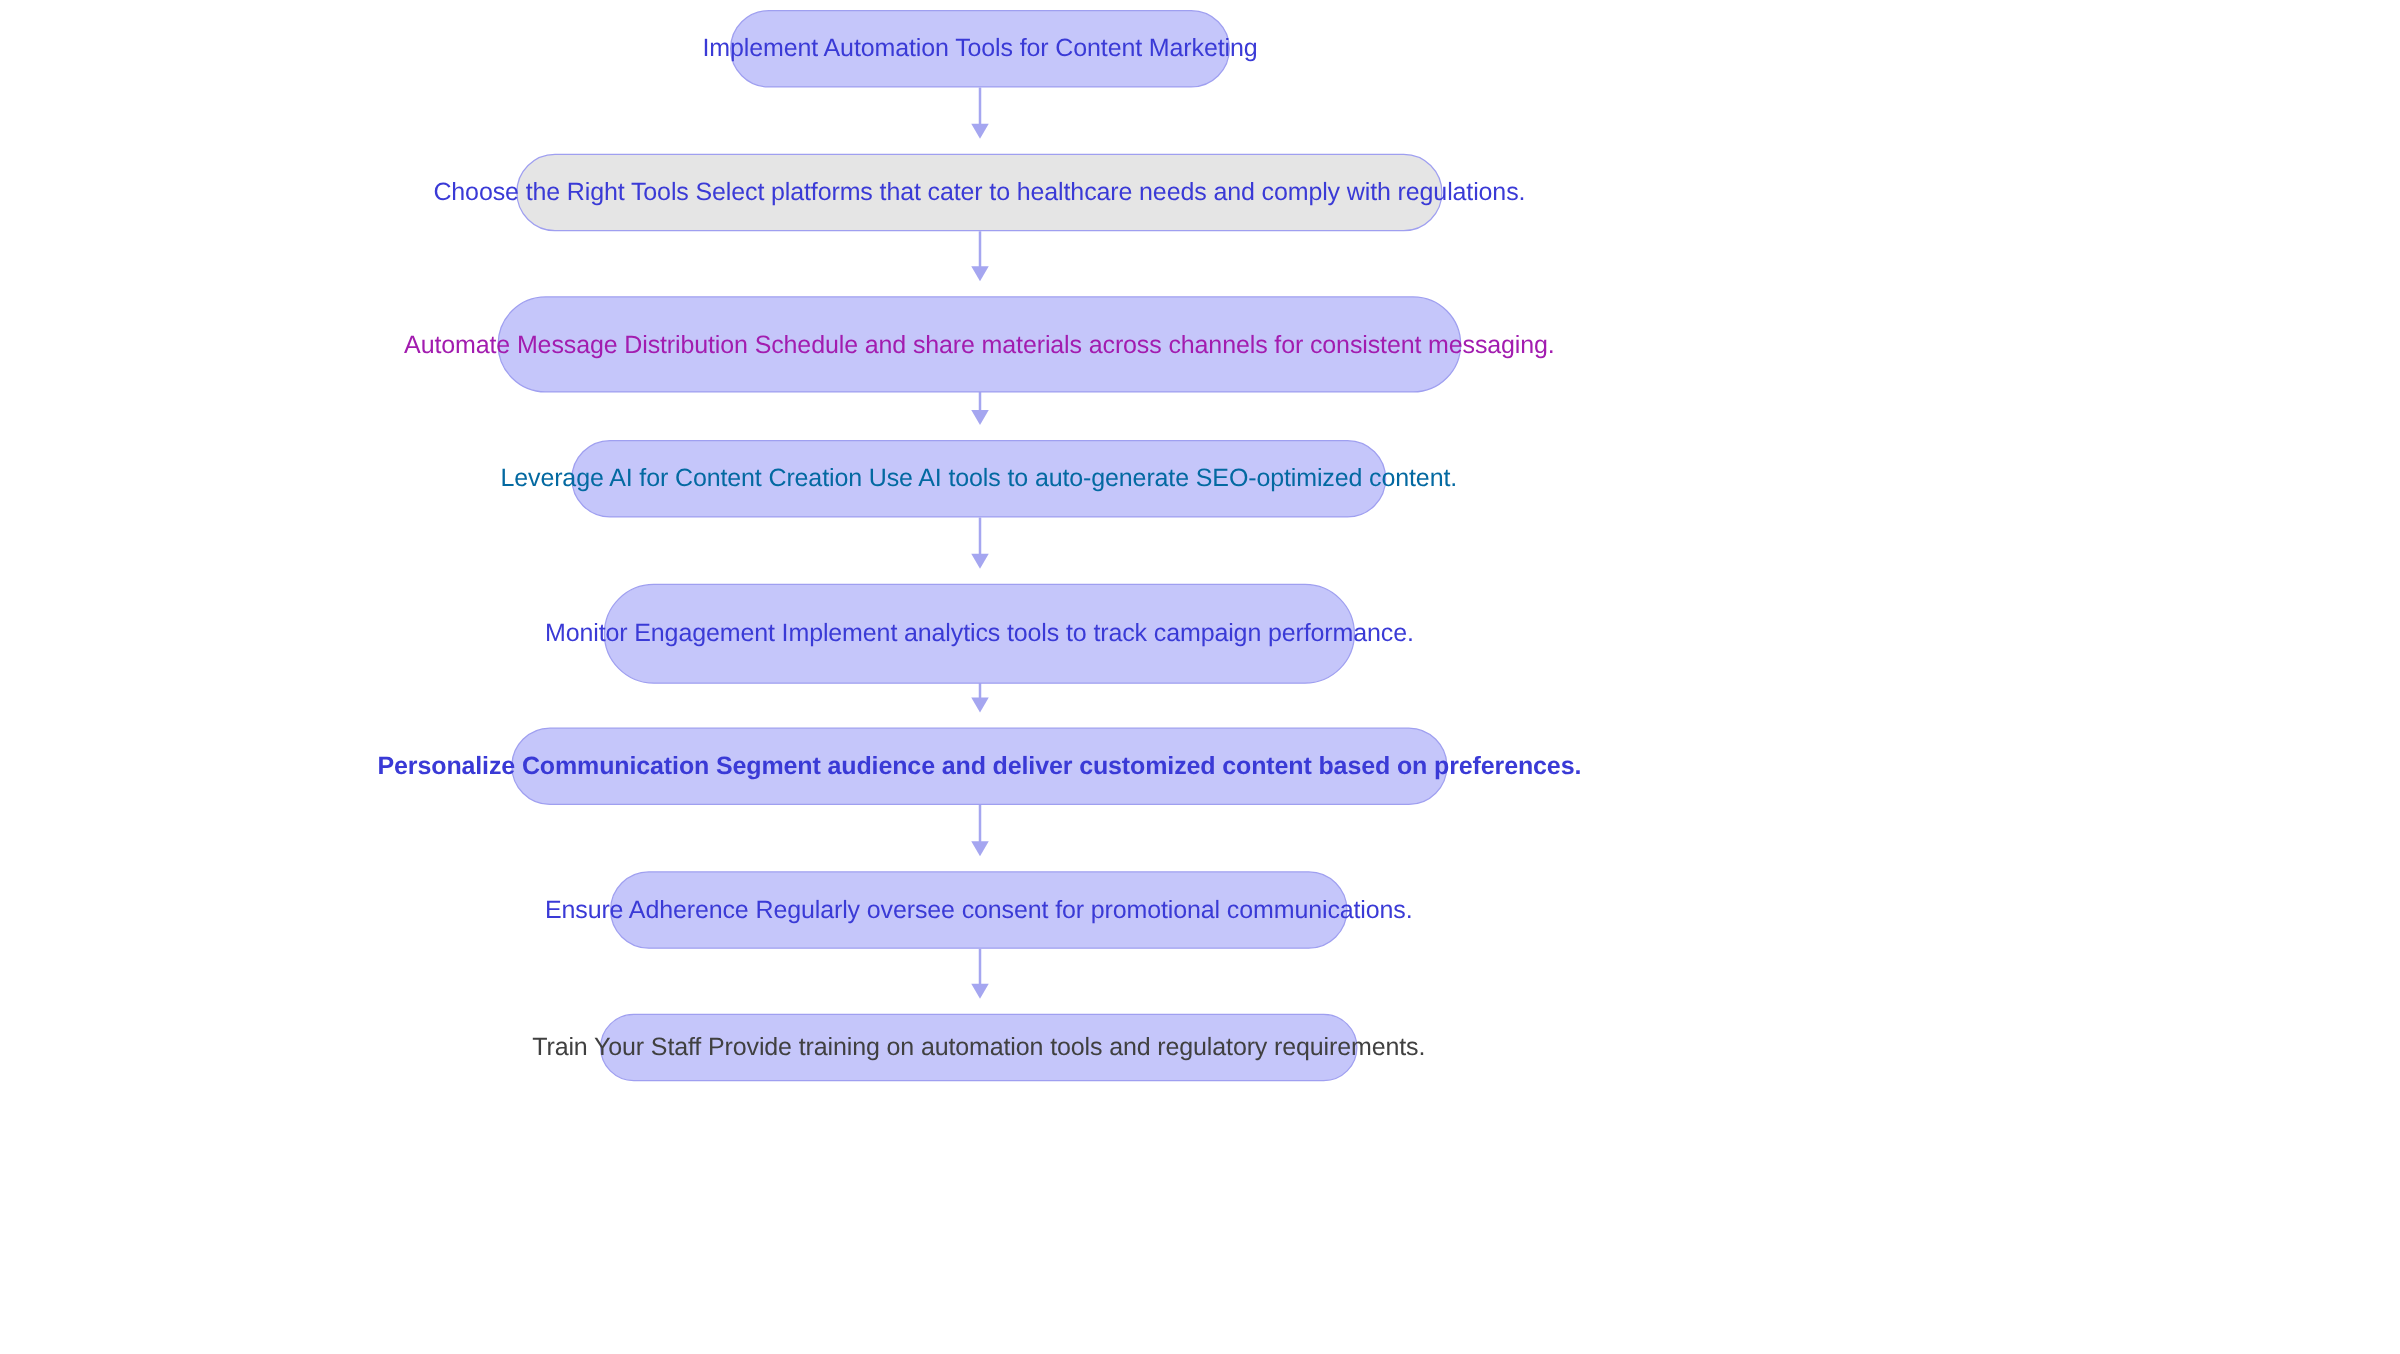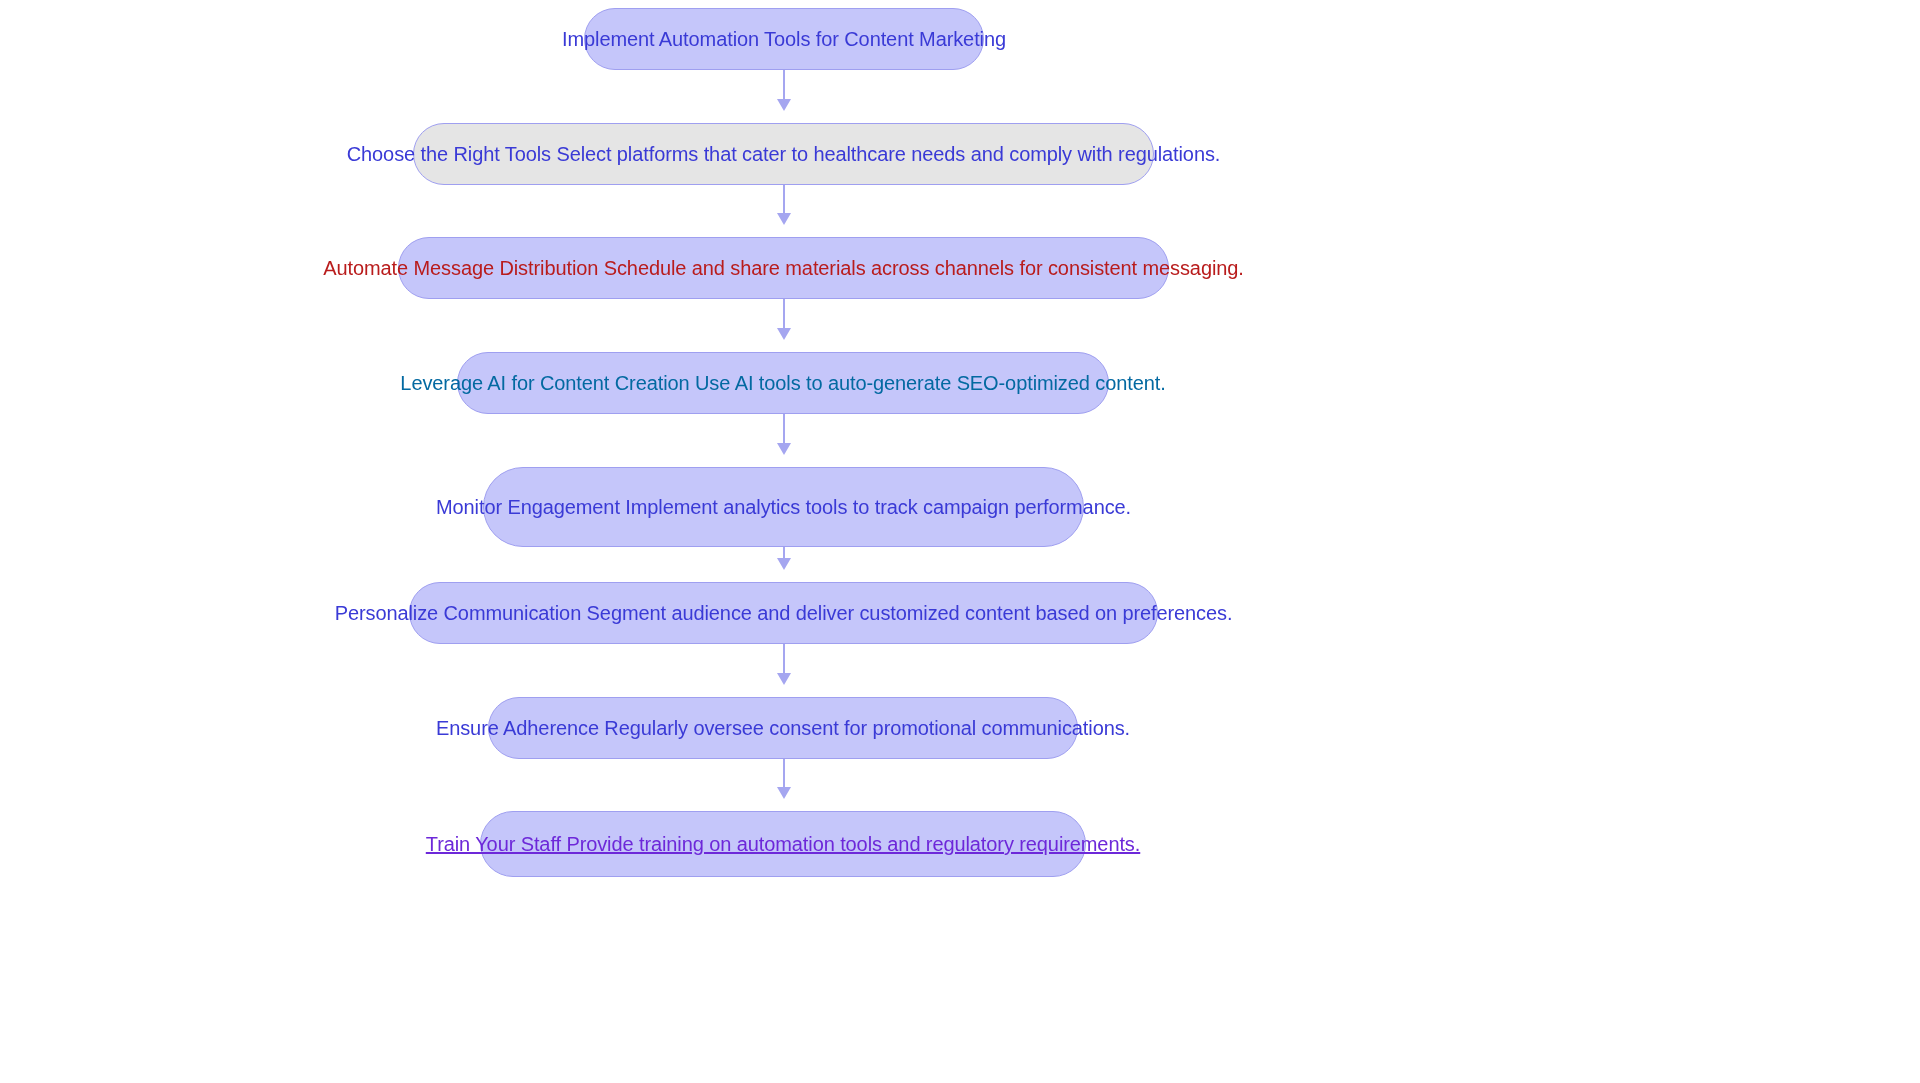--- a/index.html
+++ b/index.html
@@ -89,31 +89,31 @@
     <div class="flow-edge" style="left: 783px; top: 759px; height: 40px;">
       <div class="edge-line" style="height: 29px; background: rgb(165, 166, 240);"></div>
       <div class="edge-arrowhead" style="top: 28px; border-top-color: rgb(165, 166, 240);"></div>
     </div>
     <div class="flow-node" style="left: 584px; top: 8px; width: 400px; height: 62px; background: rgb(197, 198, 250); border-color: rgb(159, 159, 240); color: rgb(58, 58, 214);">
       <span class="flow-node-label">Implement Automation Tools for Content Marketing</span>
     </div>
     <div class="flow-node" style="left: 413px; top: 123px; width: 741px; height: 62px; background: #e5e5e5; border-color: rgb(159, 159, 240); color: rgb(58, 58, 214);">
       <span class="flow-node-label">Choose the Right Tools Select platforms that cater to healthcare needs and comply with regulations.</span>
     </div>
-    <div class="flow-node" style="left: 398px; top: 237px; width: 771px; height: 62px; background: rgb(197, 198, 250); border-color: rgb(159, 159, 240); color: #b91c1c;">
+    <div class="flow-node" style="left: 398px; top: 237px; width: 771px; height: 77px; background: rgb(197, 198, 250); border-color: rgb(159, 159, 240); color: #a21caf;">
       <span class="flow-node-label">Automate Message Distribution Schedule and share materials across channels for consistent messaging.</span>
     </div>
     <div class="flow-node" style="left: 457px; top: 352px; width: 652px; height: 62px; background: rgb(197, 198, 250); border-color: rgb(159, 159, 240); color: #0369a1;">
       <span class="flow-node-label">Leverage AI for Content Creation Use AI tools to auto-generate SEO-optimized content.</span>
     </div>
     <div class="flow-node" style="left: 483px; top: 467px; width: 601px; height: 80px; background: rgb(197, 198, 250); border-color: rgb(159, 159, 240); color: rgb(58, 58, 214);">
       <span class="flow-node-label">Monitor Engagement Implement analytics tools to track campaign performance.</span>
     </div>
-    <div class="flow-node" style="left: 409px; top: 582px; width: 749px; height: 62px; background: rgb(197, 198, 250); border-color: rgb(159, 159, 240); color: rgb(58, 58, 214);">
+    <div class="flow-node" style="left: 409px; top: 582px; width: 749px; height: 62px; background: rgb(197, 198, 250); border-color: rgb(159, 159, 240); color: rgb(58, 58, 214); font-weight: bold;">
       <span class="flow-node-label">Personalize Communication Segment audience and deliver customized content based on preferences.</span>
     </div>
     <div class="flow-node" style="left: 488px; top: 697px; width: 590px; height: 62px; background: rgb(197, 198, 250); border-color: rgb(159, 159, 240); color: rgb(58, 58, 214);">
       <span class="flow-node-label">Ensure Adherence Regularly oversee consent for promotional communications.</span>
     </div>
-    <div class="flow-node" style="left: 480px; top: 811px; width: 606px; height: 66px; background: rgb(197, 198, 250); border-color: rgb(159, 159, 240); color: #6d28d9; text-decoration: underline;">
+    <div class="flow-node" style="left: 480px; top: 811px; width: 606px; height: 54px; background: rgb(197, 198, 250); border-color: rgb(159, 159, 240); color: #404040;">
       <span class="flow-node-label">Train Your Staff Provide training on automation tools and regulatory requirements.</span>
     </div>
   </div>
 
 </body></html>

